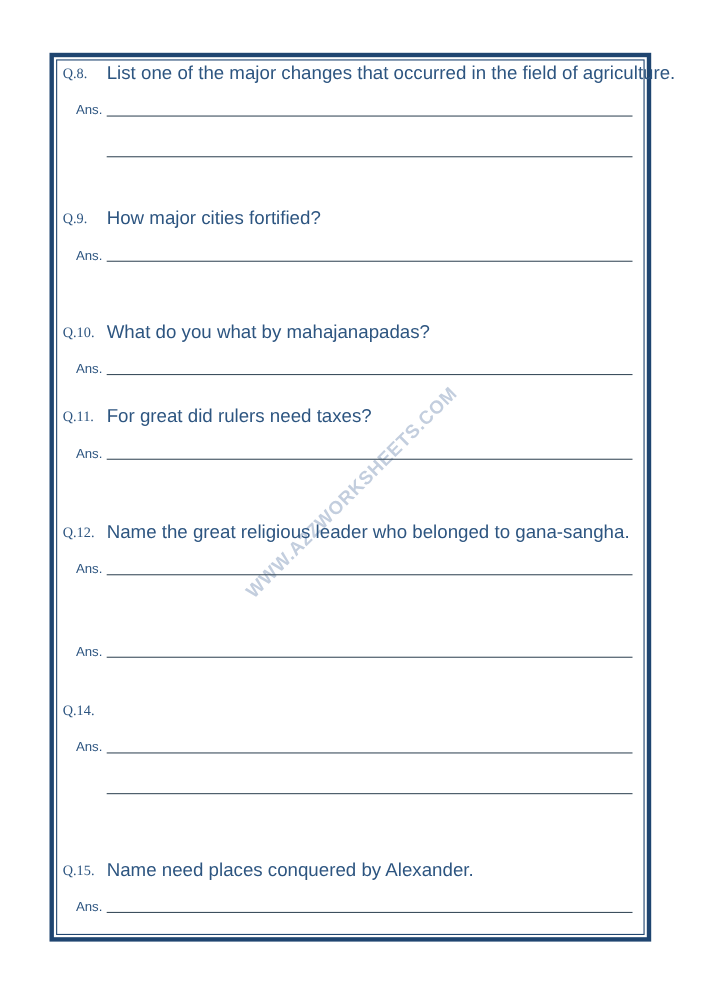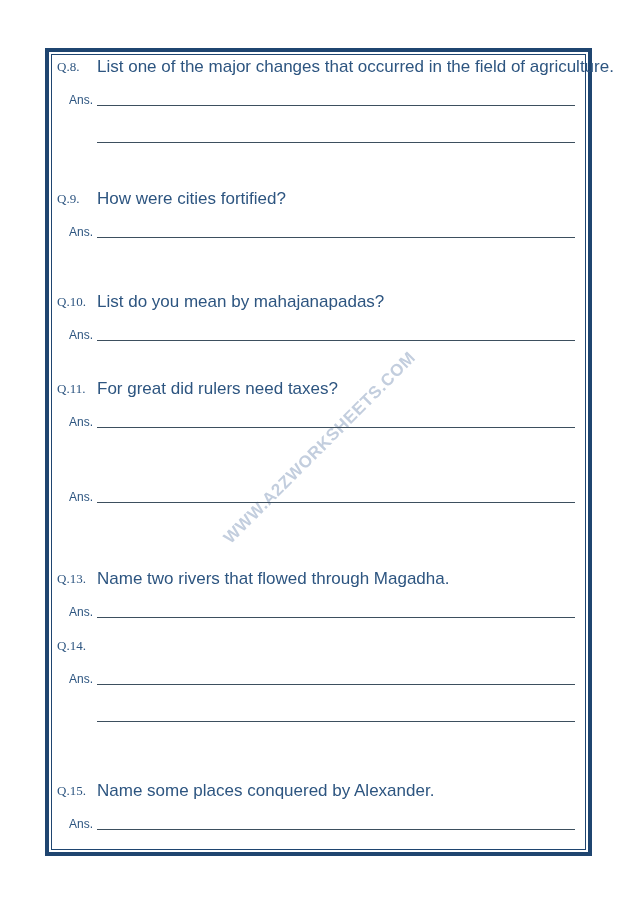--- a/index.html
+++ b/index.html
@@ -150,78 +150,78 @@
         <span class="a-label">Ans.</span>
         <span class="answer-rule"></span>
       </div>
       <div class="arow" style="margin-top: 17px;">
         <span class="answer-rule second"></span>
       </div>
     </div>
     <div class="qblock" style="top: 189px;">
       <div class="qrow">
         <span class="q-label">Q.9.</span>
-        <span class="q-text">How were cities fortified?</span>
+        <span class="q-text">How major cities fortified?</span>
       </div>
       <div class="arow" style="margin-top: 13px;">
         <span class="a-label">Ans.</span>
         <span class="answer-rule"></span>
       </div>
     </div>
     <div class="qblock" style="top: 292px;">
       <div class="qrow">
         <span class="q-label">Q.10.</span>
-        <span class="q-text">List do you mean by mahajanapadas?</span>
-      </div>
-      <div class="arow" style="margin-top: 13px;">
-        <span class="a-label">Ans.</span>
-        <span class="answer-rule"></span>
-      </div>
-    </div>
-    <div class="qblock" style="top: 379px;">
+        <span class="q-text">What do you what by mahajanapadas?</span>
+      </div>
+      <div class="arow" style="margin-top: 13px;">
+        <span class="a-label">Ans.</span>
+        <span class="answer-rule"></span>
+      </div>
+    </div>
+    <div class="qblock" style="top: 369px;">
       <div class="qrow">
         <span class="q-label">Q.11.</span>
         <span class="q-text">For great did rulers need taxes?</span>
       </div>
       <div class="arow" style="margin-top: 13px;">
         <span class="a-label">Ans.</span>
         <span class="answer-rule"></span>
       </div>
     </div>
     <div class="qblock" style="top: 474px;">
+      <div class="qrow">
+        <span class="q-label">Q.12.</span>
+        <span class="q-text">Name the great religious leader who belonged to gana-sangha.</span>
+      </div>
       <div class="arow" style="margin-top: 13px;">
         <span class="a-label">Ans.</span>
         <span class="answer-rule"></span>
       </div>
     </div>
     <div class="qblock" style="top: 569px;">
-      <div class="qrow">
-        <span class="q-label">Q.13.</span>
-        <span class="q-text">Name two rivers that flowed through Magadha.</span>
-      </div>
       <div class="arow" style="margin-top: 13px;">
         <span class="a-label">Ans.</span>
         <span class="answer-rule"></span>
       </div>
     </div>
     <div class="qblock" style="top: 636px;">
       <div class="qrow">
         <span class="q-label">Q.14.</span>
       </div>
       <div class="arow" style="margin-top: 13px;">
         <span class="a-label">Ans.</span>
         <span class="answer-rule"></span>
       </div>
       <div class="arow" style="margin-top: 17px;">
         <span class="answer-rule second"></span>
       </div>
     </div>
     <div class="qblock" style="top: 781px;">
       <div class="qrow">
         <span class="q-label">Q.15.</span>
-        <span class="q-text">Name some places conquered by Alexander.</span>
+        <span class="q-text">Name need places conquered by Alexander.</span>
       </div>
       <div class="arow" style="margin-top: 13px;">
         <span class="a-label">Ans.</span>
         <span class="answer-rule"></span>
       </div>
     </div>
   </div>
 
 </body></html>

